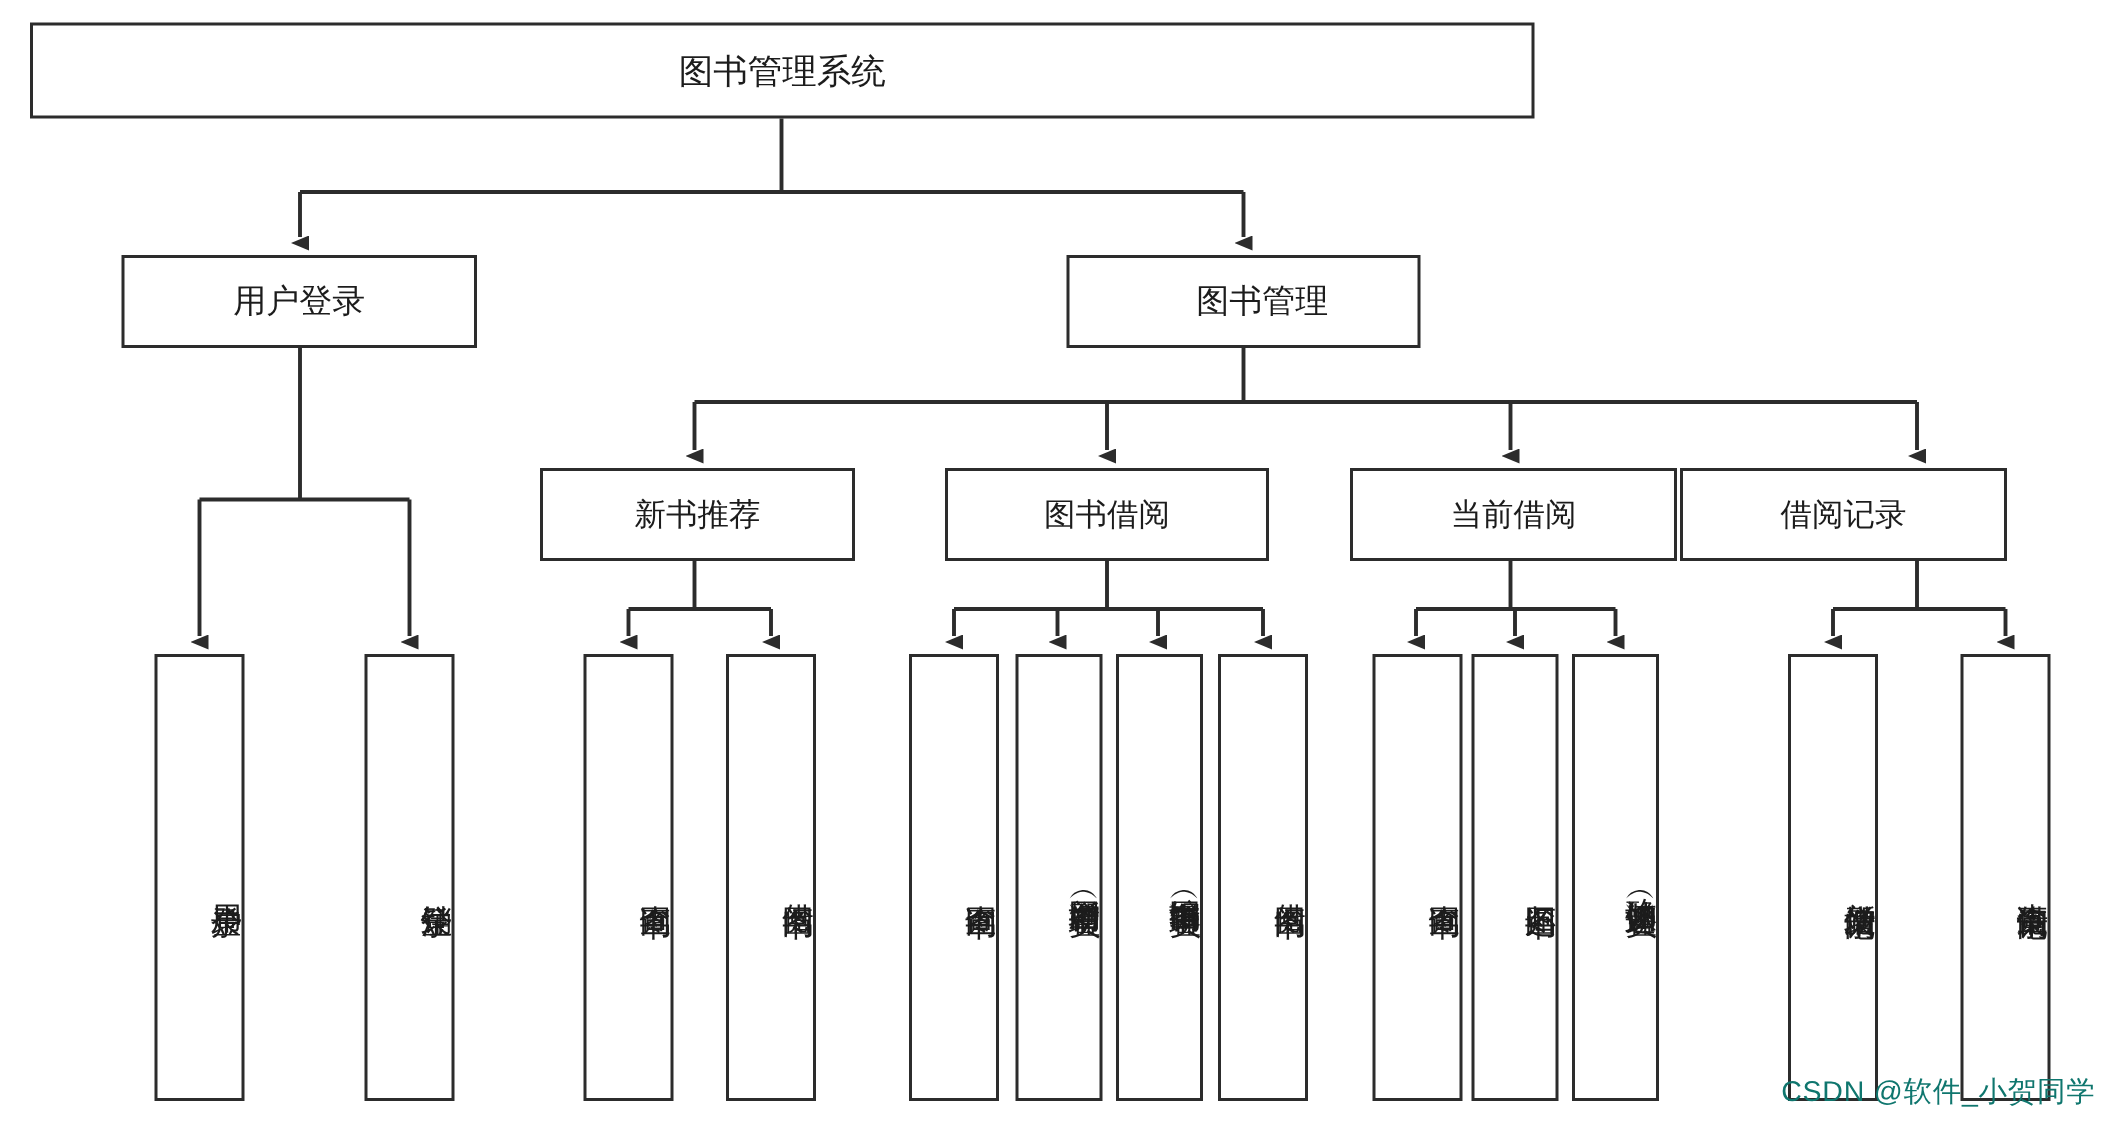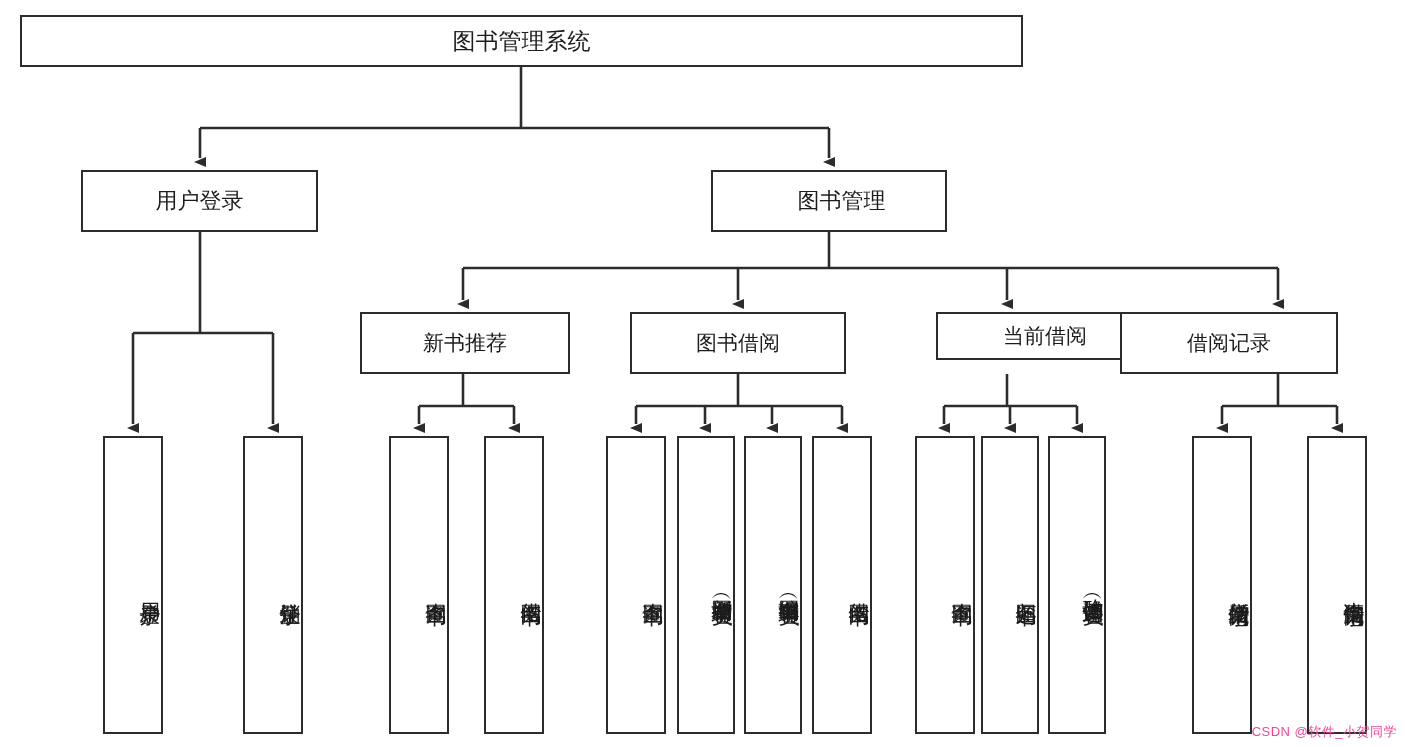--- a/index.html
+++ b/index.html
@@ -54,22 +54,22 @@
     letter-spacing: 1px;
     line-height: 1.0;
   }
   .node.leaf.tall-text {
     padding-top: 2px;
   }
   .watermark {
     position: absolute;
     right: 8px;
     bottom: 6px;
-    font-size: 13px;
-    color: #ec4899;
+    font-size: 19px;
+    color: #0f766e;
     white-space: nowrap;
     letter-spacing: 0.5px;
   }
 </style>
 </head>
 <body>
 
 <div id="canvas">
 
   <svg class="lines" viewBox="0 0 1405 747" xmlns="http://www.w3.org/2000/svg">
@@ -115,31 +115,31 @@
       <path d="M1010,406 L1010,424" marker-end="url(#arrow)"></path>
       <path d="M1077,406 L1077,424" marker-end="url(#arrow)"></path>
 
       <path d="M1278,374 L1278,406"></path>
       <path d="M1222,406 L1337,406"></path>
       <path d="M1222,406 L1222,424" marker-end="url(#arrow)"></path>
       <path d="M1337,406 L1337,424" marker-end="url(#arrow)"></path>
     </g>
   </svg>
 
-  <div class="node root" style="left:20px; top:15px; width:1003px; height:52px;">图书管理系统</div>
+  <div class="node root" style="left:20px; top:15px; width:1003px; height:64px;">图书管理系统</div>
 
   <div class="node level2" style="left:81px; top:170px; width:237px; height:62px;">用户登录</div>
 
   <div class="node level2" style="left:711px; top:170px; width:236px; height:62px;padding-left:25px;">图书管理</div>
 
   <div class="node level3" style="left:360px; top:312px; width:210px; height:62px;">新书推荐</div>
 
   <div class="node level3" style="left:630px; top:312px; width:216px; height:62px;">图书借阅</div>
 
-  <div class="node level3" style="left:900px; top:312px; width:218px; height:48px;margin-left:36px;">当前借阅</div>
+  <div class="node level3" style="left:900px; top:312px; width:218px; height:62px;">当前借阅</div>
 
   <div class="node level3" style="left:1120px; top:312px; width:218px; height:62px;">借阅记录</div>
 
   <div class="node leaf" style="left:103px; top:436px; width:60px; height:298px;">用户登录</div>
 
   <div class="node leaf" style="left:243px; top:436px; width:60px; height:298px;">注销登录</div>
 
   <div class="node leaf" style="left:389px; top:436px; width:60px; height:298px;">查询图书</div>
 
   <div class="node leaf" style="left:484px; top:436px; width:60px; height:298px;">借阅图书</div>

